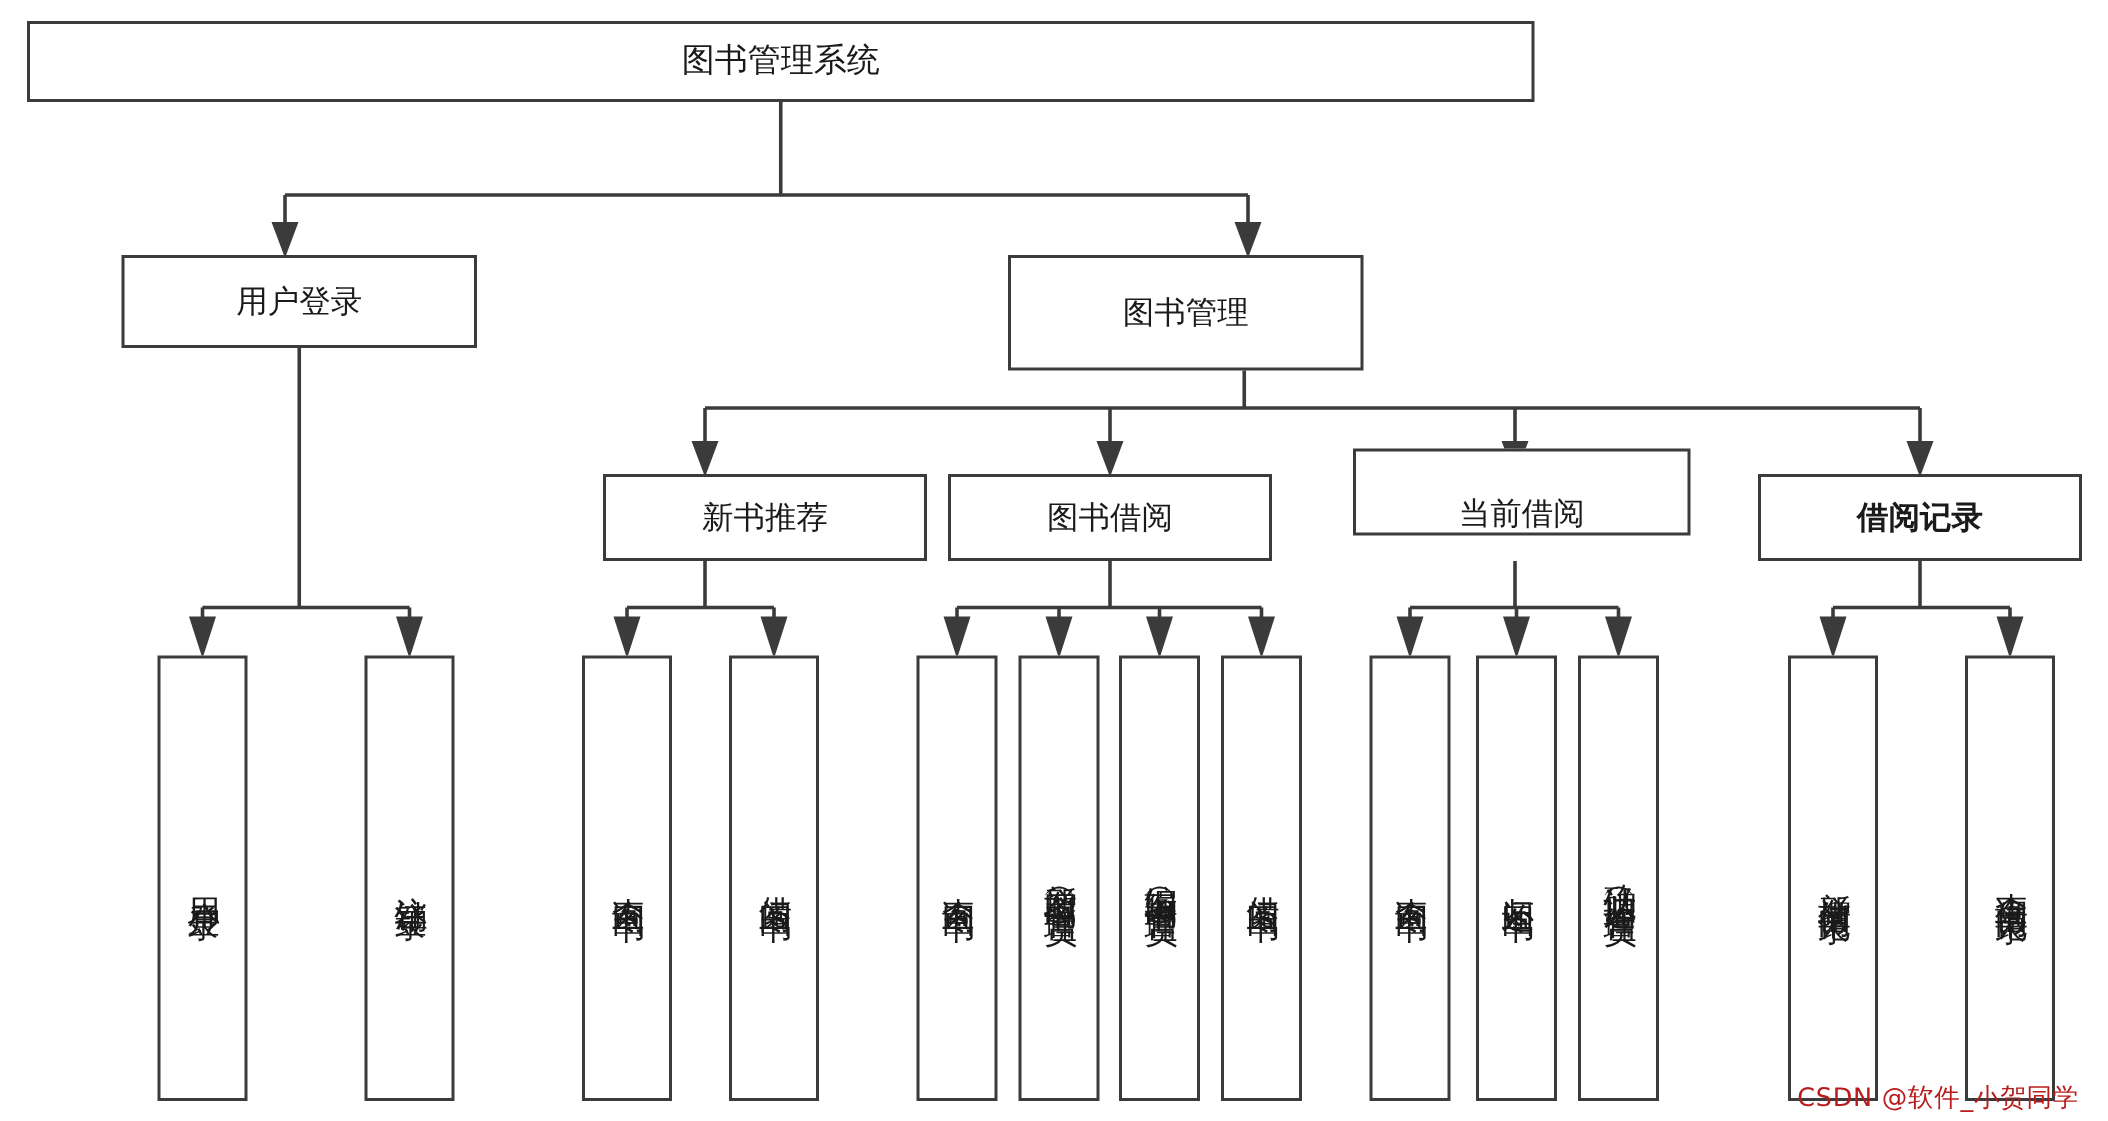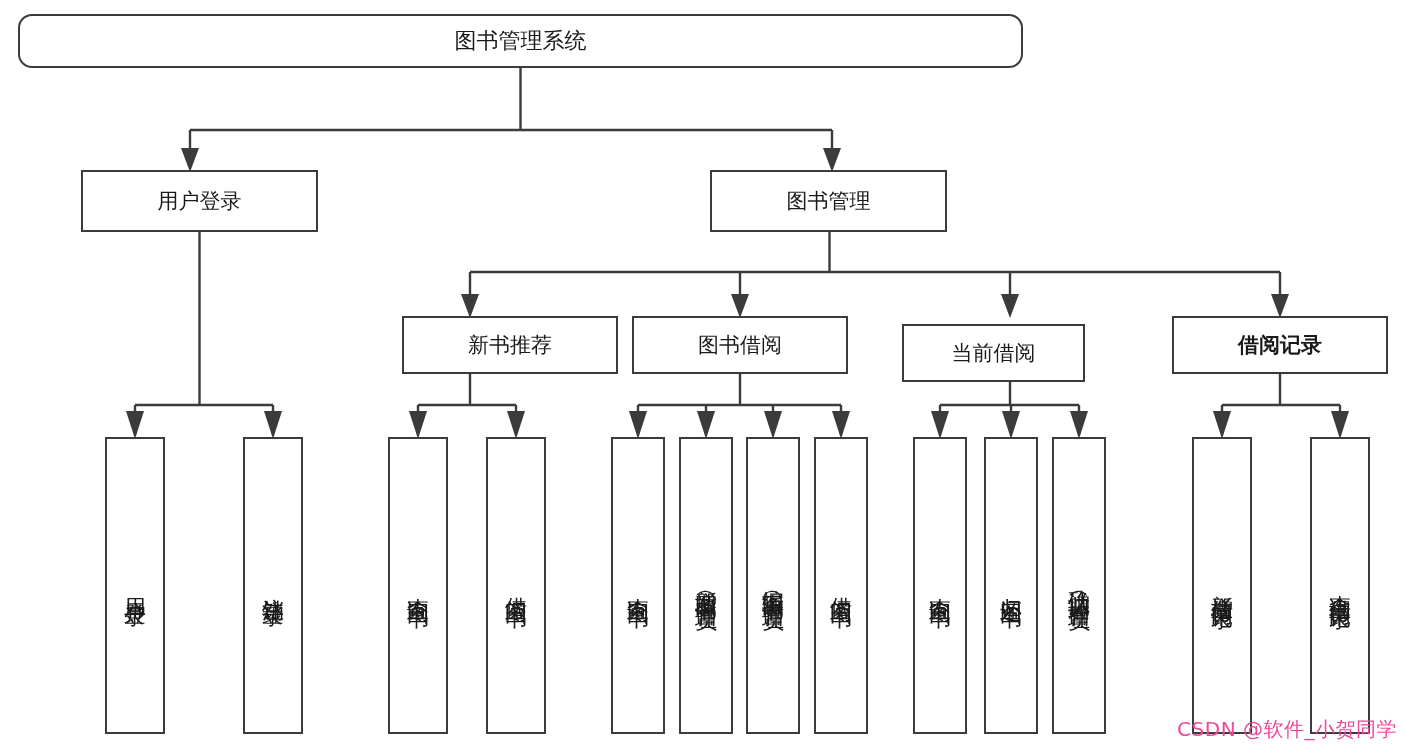--- a/index.html
+++ b/index.html
@@ -58,24 +58,24 @@
   .node.vert .lbl {
     writing-mode: vertical-rl;
     text-orientation: upright;
     font-size: 22px;
     letter-spacing: 3px;
     line-height: 1;
     white-space: nowrap;
   }
   .watermark {
     position: absolute;
-    right: 8px;
+    right: 19px;
     bottom: 4px;
-    font-size: 20px;
-    color: #ec4899;
+    font-size: 17px;
+    color: #b91c1c;
     letter-spacing: 0.5px;
     z-index: 5;
     white-space: nowrap;
   }
 </style>
 </head>
 <body>
 
 <div id="canvas">
 
@@ -151,38 +151,38 @@
 
       <path d="M 931 411 L 949 411 L 940 439 z"></path>
       <path d="M 1002 411 L 1020 411 L 1011 439 z"></path>
       <path d="M 1070 411 L 1088 411 L 1079 439 z"></path>
 
       <path d="M 1213 411 L 1231 411 L 1222 439 z"></path>
       <path d="M 1331 411 L 1349 411 L 1340 439 z"></path>
     </g>
   </svg>
 
-  <div class="node horiz root" style="left:18px; top:14px; width:1005px; height:54px;border-radius:14px;">
+  <div class="node horiz root" style="left:18px; top:14px; width:1005px; height:54px;">
     <span class="lbl">图书管理系统</span>
   </div>
 
   <div class="node horiz" style="left:81px; top:170px; width:237px; height:62px;">
     <span class="lbl">用户登录</span>
   </div>
-  <div class="node horiz" style="left:710px; top:170px; width:237px; height:62px;">
+  <div class="node horiz" style="left:672px; top:170px; width:237px; height:77px;">
     <span class="lbl">图书管理</span>
   </div>
 
   <div class="node horiz" style="left:362px; top:316px; width:216px; height:58px;margin-left:40px;">
     <span class="lbl">新书推荐</span>
   </div>
   <div class="node horiz" style="left:632px; top:316px; width:216px; height:58px;">
     <span class="lbl">图书借阅</span>
   </div>
-  <div class="node horiz" style="left:902px; top:324px; width:183px; height:58px;">
+  <div class="node horiz" style="left:902px; top:299px; width:225px; height:58px;align-items:flex-end;">
     <span class="lbl">当前借阅</span>
   </div>
   <div class="node horiz" style="left:1172px; top:316px; width:216px; height:58px;font-weight:bold;">
     <span class="lbl">借阅记录</span>
   </div>
 
   <div class="node vert" style="left:105px; top:437px; width:60px; height:297px;">
     <span class="lbl">用户登录</span>
   </div>
   <div class="node vert" style="left:243px; top:437px; width:60px; height:297px;">

